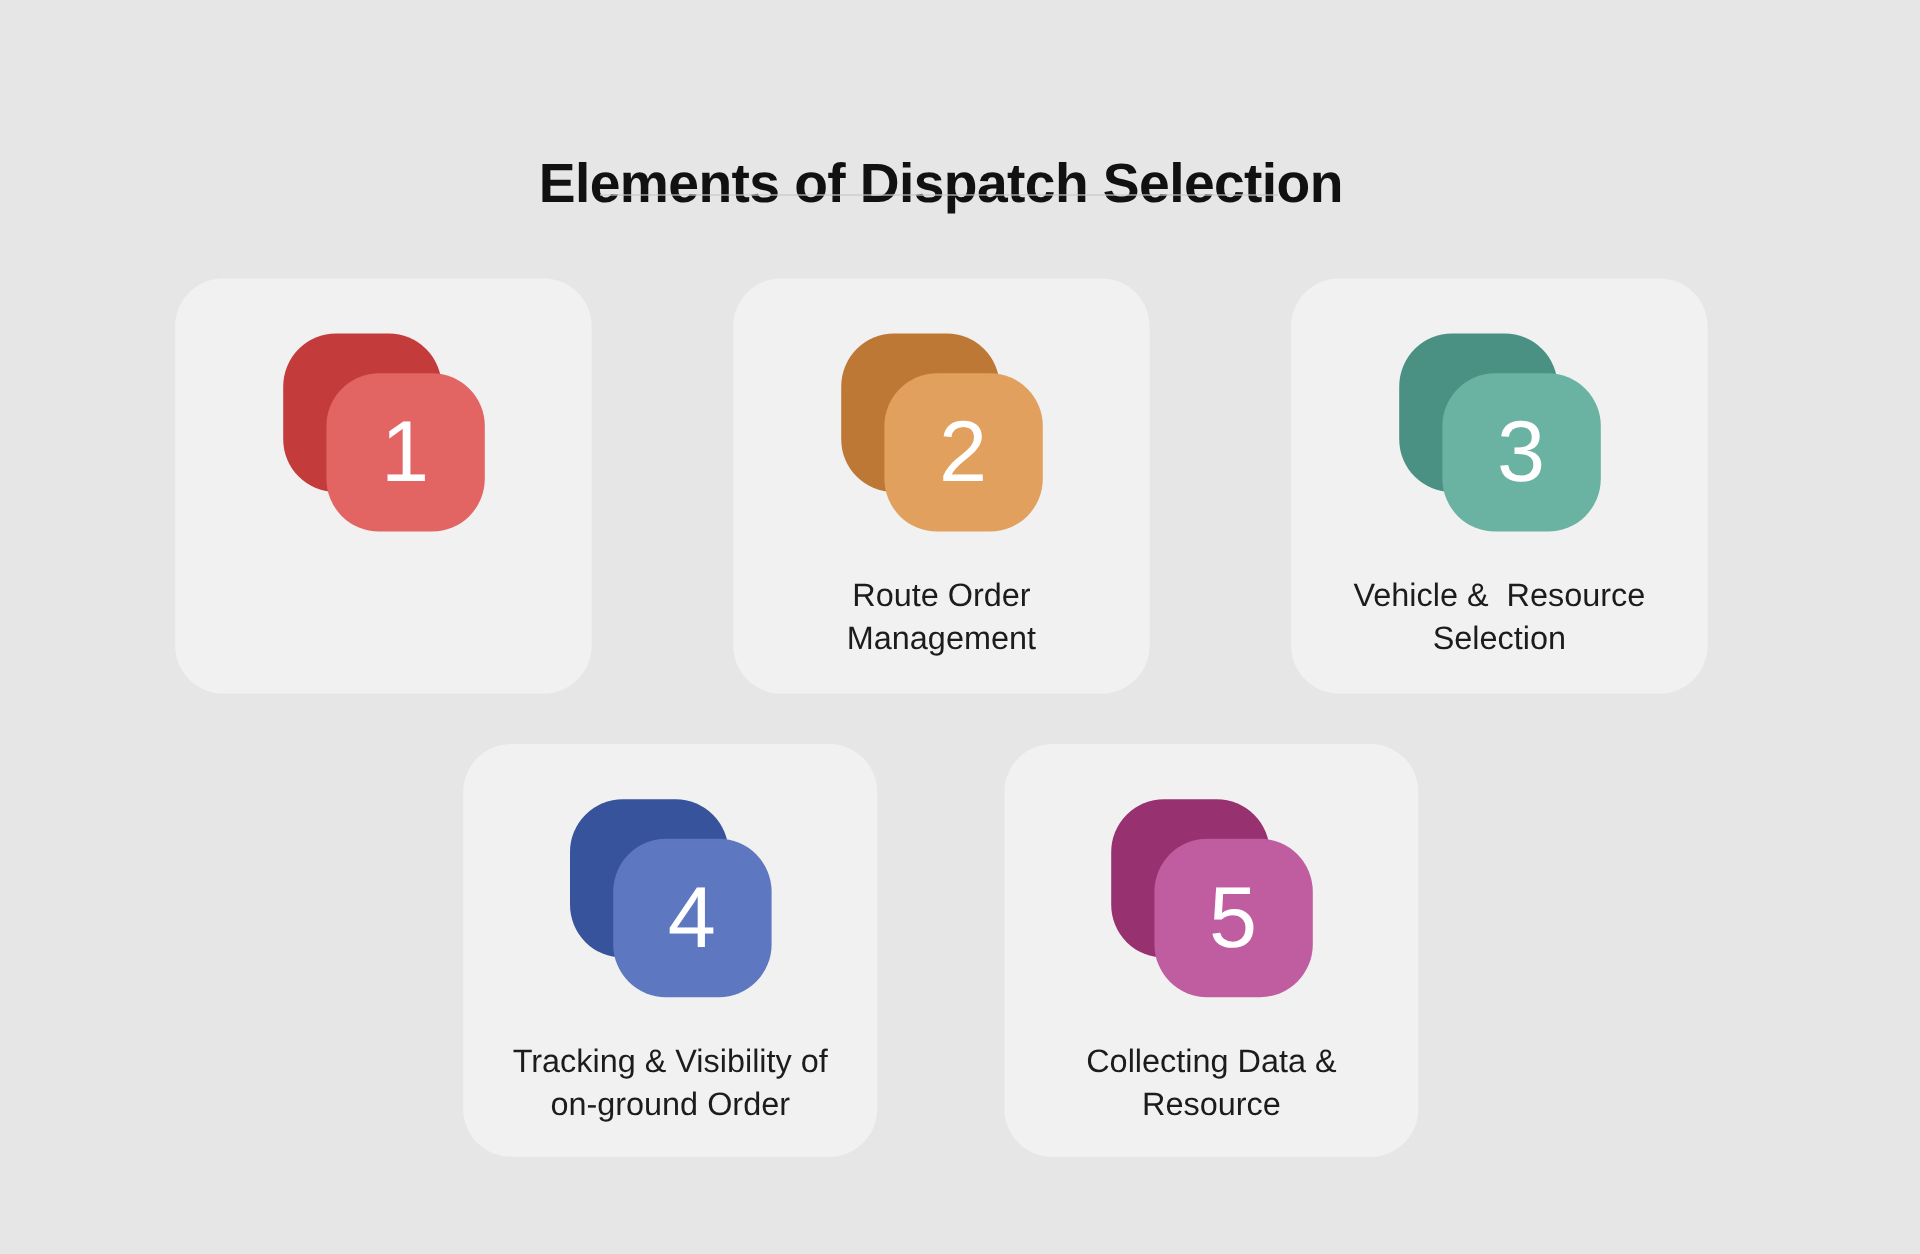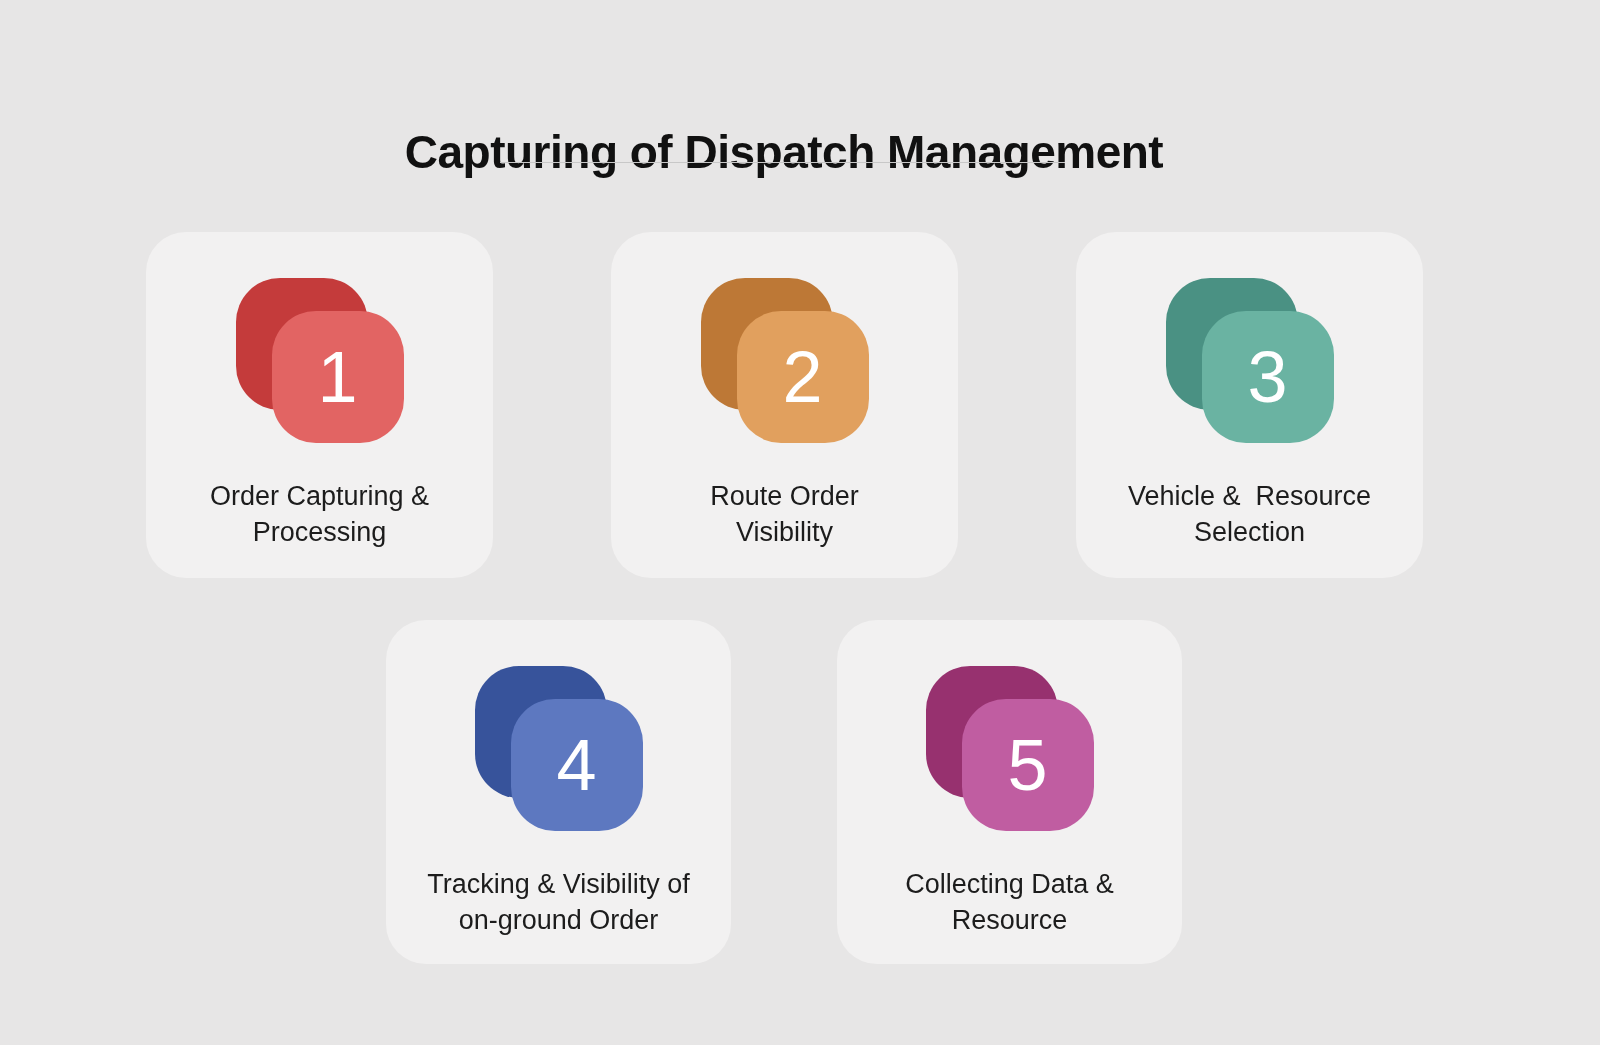--- a/index.html
+++ b/index.html
@@ -96,46 +96,42 @@
   .label-line {
     display: block;
     white-space: pre-wrap;
   }
 </style>
 </head>
 <body>
 
 <div class="stage">
 
-  <h1 class="page-title">Capturing of Dispatch Management</h1>
+  <h1 class="page-title">Elements of Dispatch Selection</h1>
   <div class="title-divider"></div>
 
   <div class="card card-1" style="--back: #c43b3b; --front: #e26463;">
     <div class="icon-stack">
       <div class="square-back"></div>
       <div class="square-front">
         <span class="card-number">1</span>
       </div>
-    </div>
-    <div class="card-label">
-      <span class="label-line">Order Capturing &amp;</span>
-      <span class="label-line">Processing</span>
     </div>
   </div>
 
   <div class="card card-2" style="--back: #bd7836; --front: #e1a05e;">
     <div class="icon-stack">
       <div class="square-back"></div>
       <div class="square-front">
         <span class="card-number">2</span>
       </div>
     </div>
     <div class="card-label">
       <span class="label-line">Route Order</span>
-      <span class="label-line">Visibility</span>
+      <span class="label-line">Management</span>
     </div>
   </div>
 
   <div class="card card-3" style="--back: #4a9183; --front: #6ab3a2;">
     <div class="icon-stack">
       <div class="square-back"></div>
       <div class="square-front">
         <span class="card-number">3</span>
       </div>
     </div>

